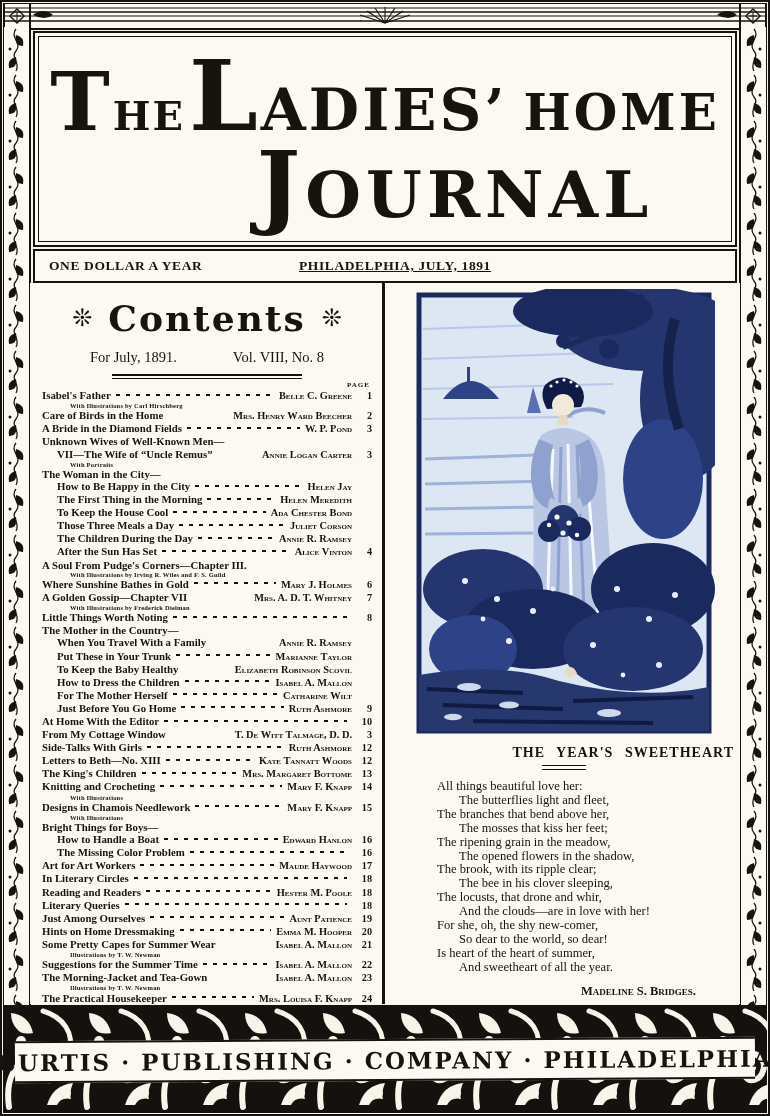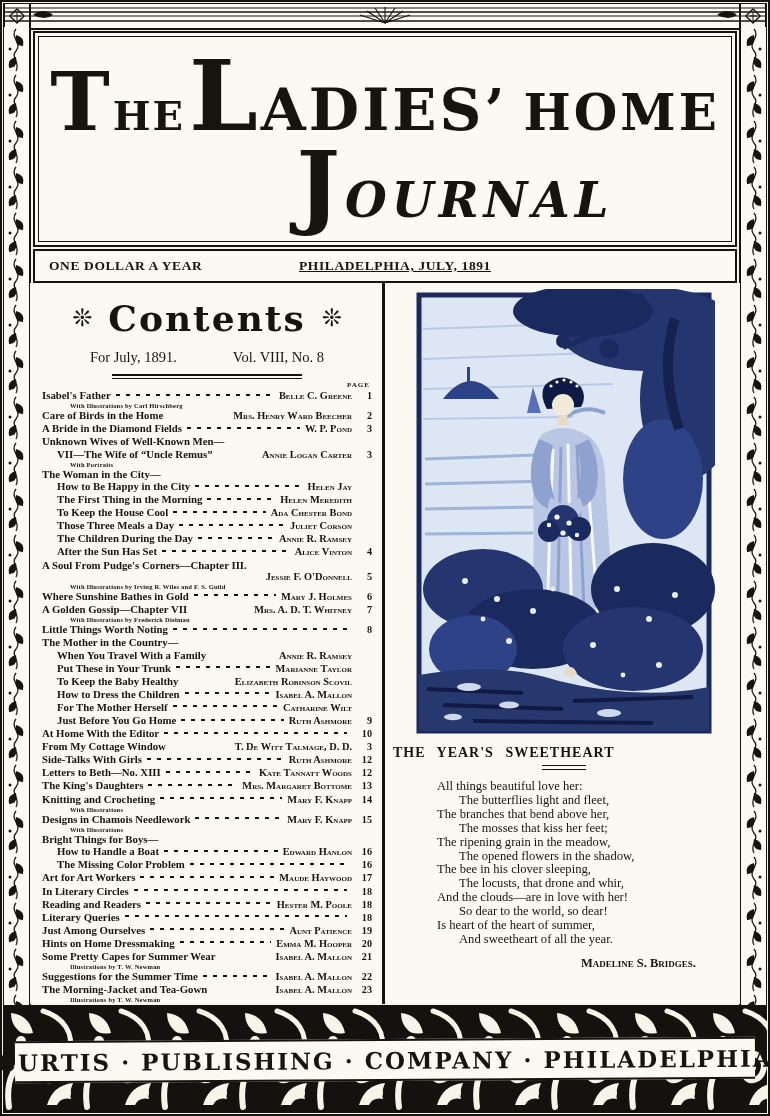--- a/index.html
+++ b/index.html
@@ -28,21 +28,21 @@
     position:absolute;top:31px;left:33px;right:33px;height:212px;
     border:2px solid #151310;outline:1px solid #151310;outline-offset:-6px;background:#fbf9f2;
     display:flex;flex-direction:column;align-items:center;justify-content:center;
     font-family:"DejaVu Serif", serif;font-weight:bold;line-height:1;
   }
   .mast-line1{display:flex;align-items:baseline;letter-spacing:3px;}
   .mast-line2{display:flex;align-items:baseline;letter-spacing:5px;transform:translateX(70px);margin-top:-6px;}
   .m-t{font-size:80px;} .m-he{font-size:40px;letter-spacing:2px;margin-right:4px;}
   .m-l{font-size:98px;} .m-adies{font-size:58px;margin-right:16px;}
   .m-home{font-size:50px;}
-  .m-j{font-size:92px;} .m-ournal{font-size:48px;font-style:italic;}
+  .m-j{font-size:92px;} .m-ournal{font-size:64px;}
   
   .pricebar{
     position:absolute;top:249px;left:33px;right:33px;height:30px;background:#fbf9f2;
     border:2px solid #151310;display:flex;align-items:center;
     font-weight:bold;font-size:13.5px;letter-spacing:0.6px;white-space:nowrap;
   }
   .pb-left{width:250px;padding-left:14px;}
   .pb-center{flex:1;text-align:left;text-decoration:underline;}
   .pb-right{width:250px;text-align:right;padding-right:14px;}
   
@@ -61,21 +61,21 @@
   .toc-row .t{white-space:nowrap;}
   .toc-row.indent .t{padding-left:15px;}
   .toc-row .leader{flex:1 1 auto;min-width:4px;height:2px;align-self:center;margin:0 5px 2px 5px;
     background:repeating-linear-gradient(90deg,#17140e 0 4px,transparent 4px 10px);}
   .toc-row .leader.blank{background:none;}
   .toc-row .a{font-variant:small-caps;font-size:10.4px;white-space:nowrap;}
   .toc-row .p{width:17px;text-align:right;font-size:10.2px;margin-left:3px;}
   .toc-note{font-size:6.5px;line-height:7.2px;font-weight:bold;padding-left:28px;letter-spacing:0.2px;}
   
   .illo{width:302px;height:448px;margin:4px auto 8px auto;display:block;}
-  .poem-title{text-align:left;font-weight:bold;font-size:14px;letter-spacing:1px;word-spacing:7px;margin-top:6px;}
+  .poem-title{text-align:right;font-weight:bold;font-size:14px;letter-spacing:1px;word-spacing:7px;margin-top:6px;}
   .poem-rule{width:44px;height:3px;border-top:1px solid #151310;border-bottom:1px solid #151310;margin:4px auto 10px auto;}
   .poem{margin-left:44px;}
   .poem-line{font-size:12.6px;line-height:13.9px;white-space:nowrap;}
   .poem-line:nth-child(even){padding-left:22px;}
   .poem-attrib{font-variant:small-caps;font-weight:bold;font-size:12.5px;text-align:right;margin:9px 38px 0 0;}
 </style>
 </head>
 <body>
 
 <div class="page-frame"></div>
@@ -238,26 +238,20 @@
         </div>
         <div class="toc-row indent">
           <span class="t">After the Sun Has Set</span>
           <span class="leader"></span>
           <span class="a">Alice Vinton</span>
           <span class="p">4</span>
         </div>
         <div class="toc-row">
           <span class="t">A Soul From Pudge's Corners—Chapter III.</span>
         </div>
-        <div class="toc-row">
-          <span class="t"></span>
-          <span class="leader blank"></span>
-          <span class="a">Jessie F. O'Donnell</span>
-          <span class="p">5</span>
-        </div>
         <div class="toc-note">With Illustrations by Irving R. Wiles and F. S. Guild</div>
         <div class="toc-row">
           <span class="t">Where Sunshine Bathes in Gold</span>
           <span class="leader"></span>
           <span class="a">Mary J. Holmes</span>
           <span class="p">6</span>
         </div>
         <div class="toc-row">
           <span class="t">A Golden Gossip—Chapter VII</span>
           <span class="leader blank"></span>
@@ -328,21 +322,21 @@
           <span class="a">Ruth Ashmore</span>
           <span class="p">12</span>
         </div>
         <div class="toc-row">
           <span class="t">Letters to Beth—No. XIII</span>
           <span class="leader"></span>
           <span class="a">Kate Tannatt Woods</span>
           <span class="p">12</span>
         </div>
         <div class="toc-row">
-          <span class="t">The King's Daughters</span>
+          <span class="t">The King's Children</span>
           <span class="leader"></span>
           <span class="a">Mrs. Margaret Bottome</span>
           <span class="p">13</span>
         </div>
         <div class="toc-row">
           <span class="t">Knitting and Crocheting</span>
           <span class="leader"></span>
           <span class="a">Mary F. Knapp</span>
           <span class="p">14</span>
         </div>
@@ -550,23 +544,25 @@
     </svg>
     <div class="poem-title">THE YEAR'S SWEETHEART</div>
     <div class="poem-rule"></div>
     <div class="poem" id="poem">
         <div class="poem-line">All things beautiful love her:</div>
         <div class="poem-line">The butterflies light and fleet,</div>
         <div class="poem-line">The branches that bend above her,</div>
         <div class="poem-line">The mosses that kiss her feet;</div>
         <div class="poem-line">The ripening grain in the meadow,</div>
         <div class="poem-line">The opened flowers in the shadow,</div>
+        <div class="poem-line">The brook, with its ripple clear;</div>
         <div class="poem-line">The bee in his clover sleeping,</div>
         <div class="poem-line">The locusts, that drone and whir,</div>
         <div class="poem-line">And the clouds—are in love with her!</div>
+        <div class="poem-line">For she, oh, the shy new-comer,</div>
         <div class="poem-line">So dear to the world, so dear!</div>
         <div class="poem-line">Is heart of the heart of summer,</div>
         <div class="poem-line">And sweetheart of all the year.</div>
       </div>
     <div class="poem-attrib">Madeline S. Bridges.</div>
   </div>
 </div>
 
 <div class="border-bottom">
   <svg width="100%" height="100%">

